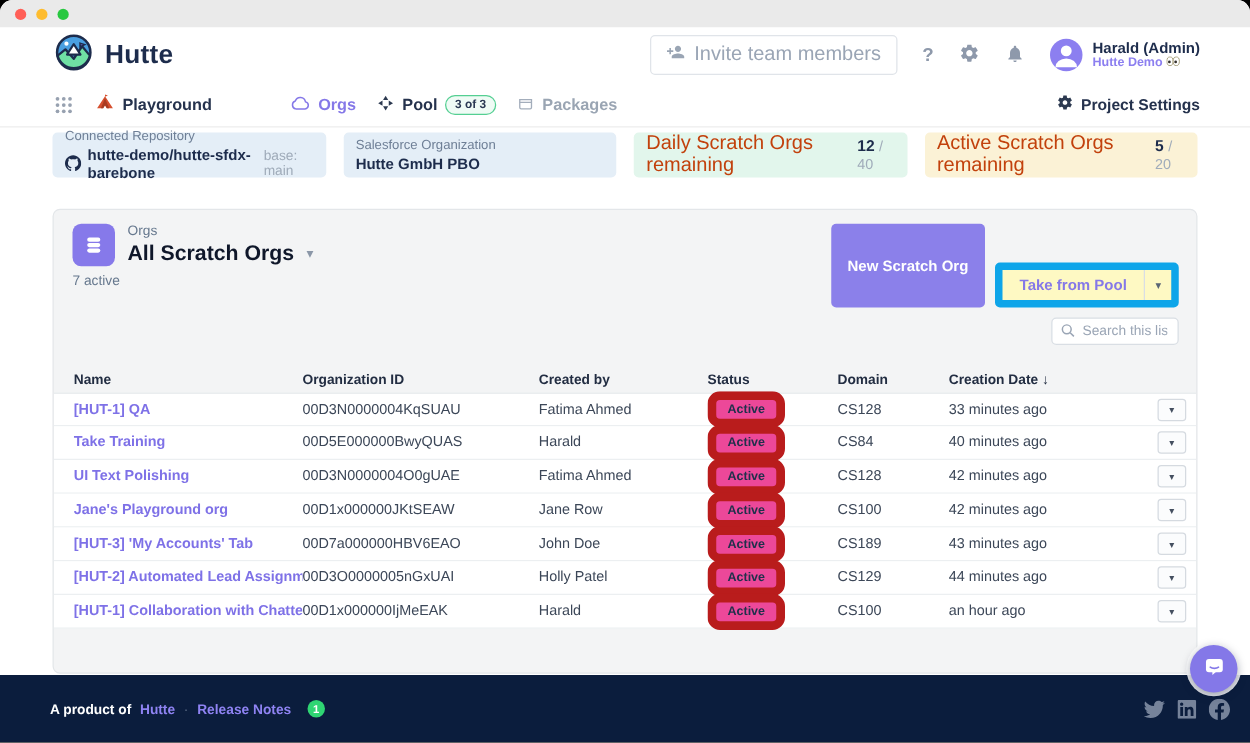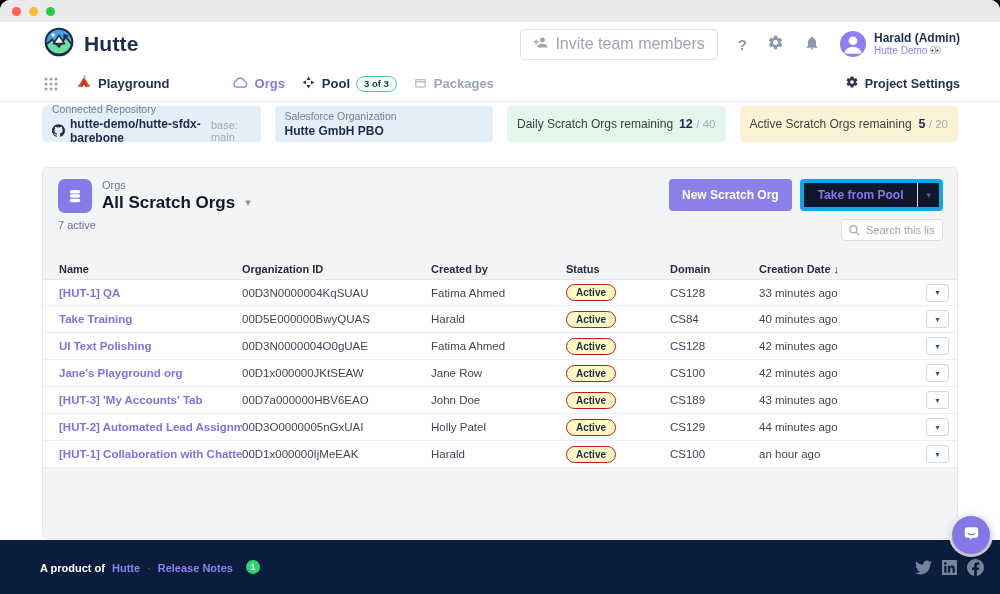--- a/index.html
+++ b/index.html
@@ -18,21 +18,21 @@
   .brand-name { font-size:21px; font-weight:800; color:#1d2c4c; letter-spacing:.2px; }
   .header-right { margin-left:auto; display:flex; align-items:center; gap:20px; }
   .invite-btn { display:flex; align-items:center; gap:7px; border:1px solid #e0e4e9; border-radius:4px;
                 background:#fff; padding:5px 12px; font-size:16px; color:#9aa5b5; cursor:pointer; }
   .icon-btn { background:none; border:none; cursor:pointer; display:flex; align-items:center; }
   .help-glyph { font-size:15px; font-weight:700; color:#8e99ab; }
   .user-chip { display:flex; align-items:center; gap:8px; cursor:pointer; }
   .avatar { width:26px; height:26px; border-radius:50%; background:#8c7ff0; overflow:hidden; flex:none; }
   .user-meta { display:flex; flex-direction:column; line-height:1.2; }
   .user-name { font-size:12px; font-weight:700; color:#1d2c4c; }
-  .user-org { font-size:10px; font-weight:400; color:#8c7ff0; display:flex; align-items:center; gap:3px; }
+  .user-org { font-size:10px; font-weight:700; color:#8c7ff0; display:flex; align-items:center; gap:3px; }
 
   
   .nav-bar { height:36px; border-bottom:1px solid #ededed; display:flex; align-items:center;
              padding:0 40px 0 44px; gap:16px; }
   .nav-item { display:flex; align-items:center; gap:6px; font-size:13px; font-weight:700;
               color:#25324d; cursor:pointer; white-space:nowrap; }
   .nav-item.active { color:#8578e8; }
   .nav-item.muted { color:#9aa5b3; }
   .nav-badge { font-size:9.5px; font-weight:700; color:#2a3852; border:1px solid #54cf92;
                background:#effbf5; border-radius:9px; padding:1.5px 7px; }
@@ -40,42 +40,42 @@
                font-weight:700; color:#25324d; cursor:pointer; }
 
   
   .cards { display:flex; gap:14px; padding:4px 42px 10px; }
   .card { flex:1; height:36px; border-radius:4px; padding:5px 10px; display:flex;
           flex-direction:column; justify-content:center; }
   .card.inline { flex-direction:row; align-items:center; justify-content:space-between; }
   .card-label { font-size:10.5px; color:#6e7f96; line-height:1.3; }
   .card-value { font-size:12px; font-weight:700; color:#1d2c4c; display:flex; align-items:center; gap:5px; }
   .card-meta { font-size:11px; color:#9fabb9; font-weight:400; }
-  .card-stat-label { font-size:12px; color:#404040; }
+  .card-stat-label { font-size:16px; color:#c2410c; }
   .card-stat { font-size:12.5px; font-weight:700; color:#1d2c4c; }
   .card-stat .of { font-size:11.5px; font-weight:400; color:#a0acba; }
 
   
   .panel { margin:15px 42px 0; height:372px; background:#f3f4f5; border:1px solid #e3e6e9;
            border-radius:6px; overflow:hidden; }
   .panel-head { display:flex; justify-content:space-between; padding:11px 14px 0 15px; }
   .ph-left .ph-row { display:flex; align-items:flex-start; gap:10px; }
   .list-icon { width:34px; height:34px; border-radius:7px; background:#8679ea; display:flex;
                align-items:center; justify-content:center; flex:none; }
   .ph-kicker { font-size:11px; color:#66788e; line-height:1.2; }
   .ph-title-row { display:flex; align-items:center; gap:10px; cursor:pointer; }
   .ph-title { font-size:17px; font-weight:800; color:#0f172a; line-height:1.25; }
   .ph-caret { font-size:11px; color:#8b97a8; }
   .ph-sub { font-size:11px; color:#66788e; margin-top:6px; }
   .ph-right { display:flex; flex-direction:column; align-items:flex-end; gap:8px; }
   .btn-row { display:flex; gap:8px; }
   .btn-primary { background:#8b80ea; color:#fff; font-size:12px; font-weight:600; border:none;
                  border-radius:4px; padding:5px 13px; cursor:pointer; }
-  .btn-split { display:flex; align-items:stretch; background:#0f172a; border:4px solid #0ea5e9;
-               border-radius:4px; overflow:hidden; }
+  .btn-split { display:flex; align-items:stretch; background:#fef9c3; border:6px solid #0ea5e9;
+               border-radius:4px; overflow:hidden;margin-top:31px; }
   .btn-split-main { font-size:12px; font-weight:600; color:#8578e8; padding:5px 14px;
                     background:none; border:none; cursor:pointer; }
   .btn-split-caret { border:none; border-left:1px solid #d9dee4; background:none; padding:0 8px;
                      font-size:9px; color:#5a6575; cursor:pointer; }
   .search-wrap { position:relative; }
   .search-input { width:102px; height:22px; border:1px solid #d9dee4; border-radius:4px;
                   background:#fff; font-size:11px; color:#3c4758; padding:0 8px 0 24px;
                   font-family:inherit; }
   .search-input::placeholder { color:#9aa5b5; }
   .search-icon-pos { position:absolute; left:7px; top:4px; }
@@ -84,21 +84,21 @@
   .tbl { margin-top:17px; }
   .tbl-grid { display:grid; grid-template-columns:183px 189px 135px 104px 89px 1fr 46px;
               padding:0 8px 0 16px; align-items:center; }
   .tbl-header { height:21px; }
   .tbl-header .th { font-size:11px; font-weight:700; color:#222d42; }
   .tbl-row { background:#fff; height:27px; border-bottom:1px solid #eceff1; }
   .tbl-row:first-of-type { border-top:1px solid #e4e7ea; }
   .cell { font-size:11.5px; color:#3c4758; white-space:nowrap; overflow:hidden; }
   .cell-name { font-weight:700; color:#7e71e7; cursor:pointer; }
   .badge-active { display:inline-block; font-size:10px; font-weight:600; color:#20304c;
-                  border:1px solid #b91c1c; background:#fef9c3; border-radius:10px; padding:2px 9px; }
+                  border:7px solid #b91c1c; background:#ec4899; border-radius:10px; padding:2px 9px; }
   .row-action { width:23px; height:18px; background:#fbfcfd; border:1px solid #d5dae0;
                 border-radius:3px; font-size:8px; color:#444f60; cursor:pointer; justify-self:end; }
 
   
   .footer { position:absolute; left:0; right:0; bottom:0; height:54px; background:#0b1d3d;
             display:flex; align-items:center; padding:0 16px 0 40px; }
   .foot-left { display:flex; align-items:flex-end; gap:7px; font-size:11px; }
   .foot-text { color:#ffffff; font-weight:600; }
   .foot-link { color:#8f83f3; font-weight:600; text-decoration:none; cursor:pointer; }
   .foot-sep { color:#5b6b85; }

